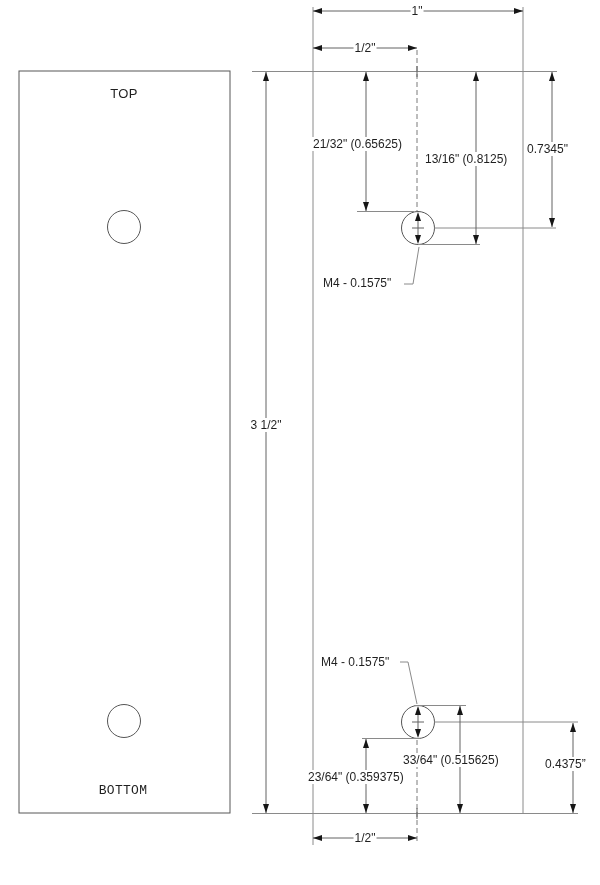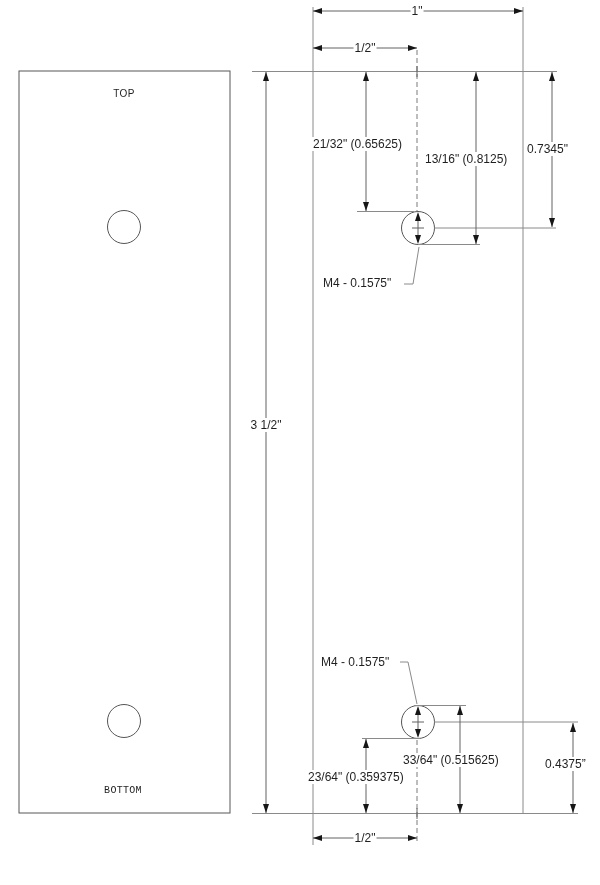--- a/index.html
+++ b/index.html
@@ -16,21 +16,21 @@
     font-size:12px;
     line-height:14px;
     color:#1f1f1f;
     background:#fff;
     padding:0 1px;
     white-space:nowrap;
     z-index:5;
   }
   .lbl.center{transform:translate(-50%,-50%);}
   .lbl.vcenter{transform:translateY(-50%);}
-  .lbl.small{font-size:10px;letter-spacing:0.3px;background:transparent;}
+  .lbl.small{font-size:13px;letter-spacing:0.3px;background:transparent;}
   .stroke{stroke:#636363;stroke-width:1;fill:none;}
   .thin{stroke:#8a8a8a;stroke-width:1;fill:none;}
   .dashed{stroke:#7a7a7a;stroke-width:1;fill:none;stroke-dasharray:5 3;}
   .arrow{fill:#161616;stroke:none;}
   .shape{stroke:#565656;stroke-width:1;fill:#fff;}
 </style>
 </head>
 <body>
 
 <div id="canvas">

